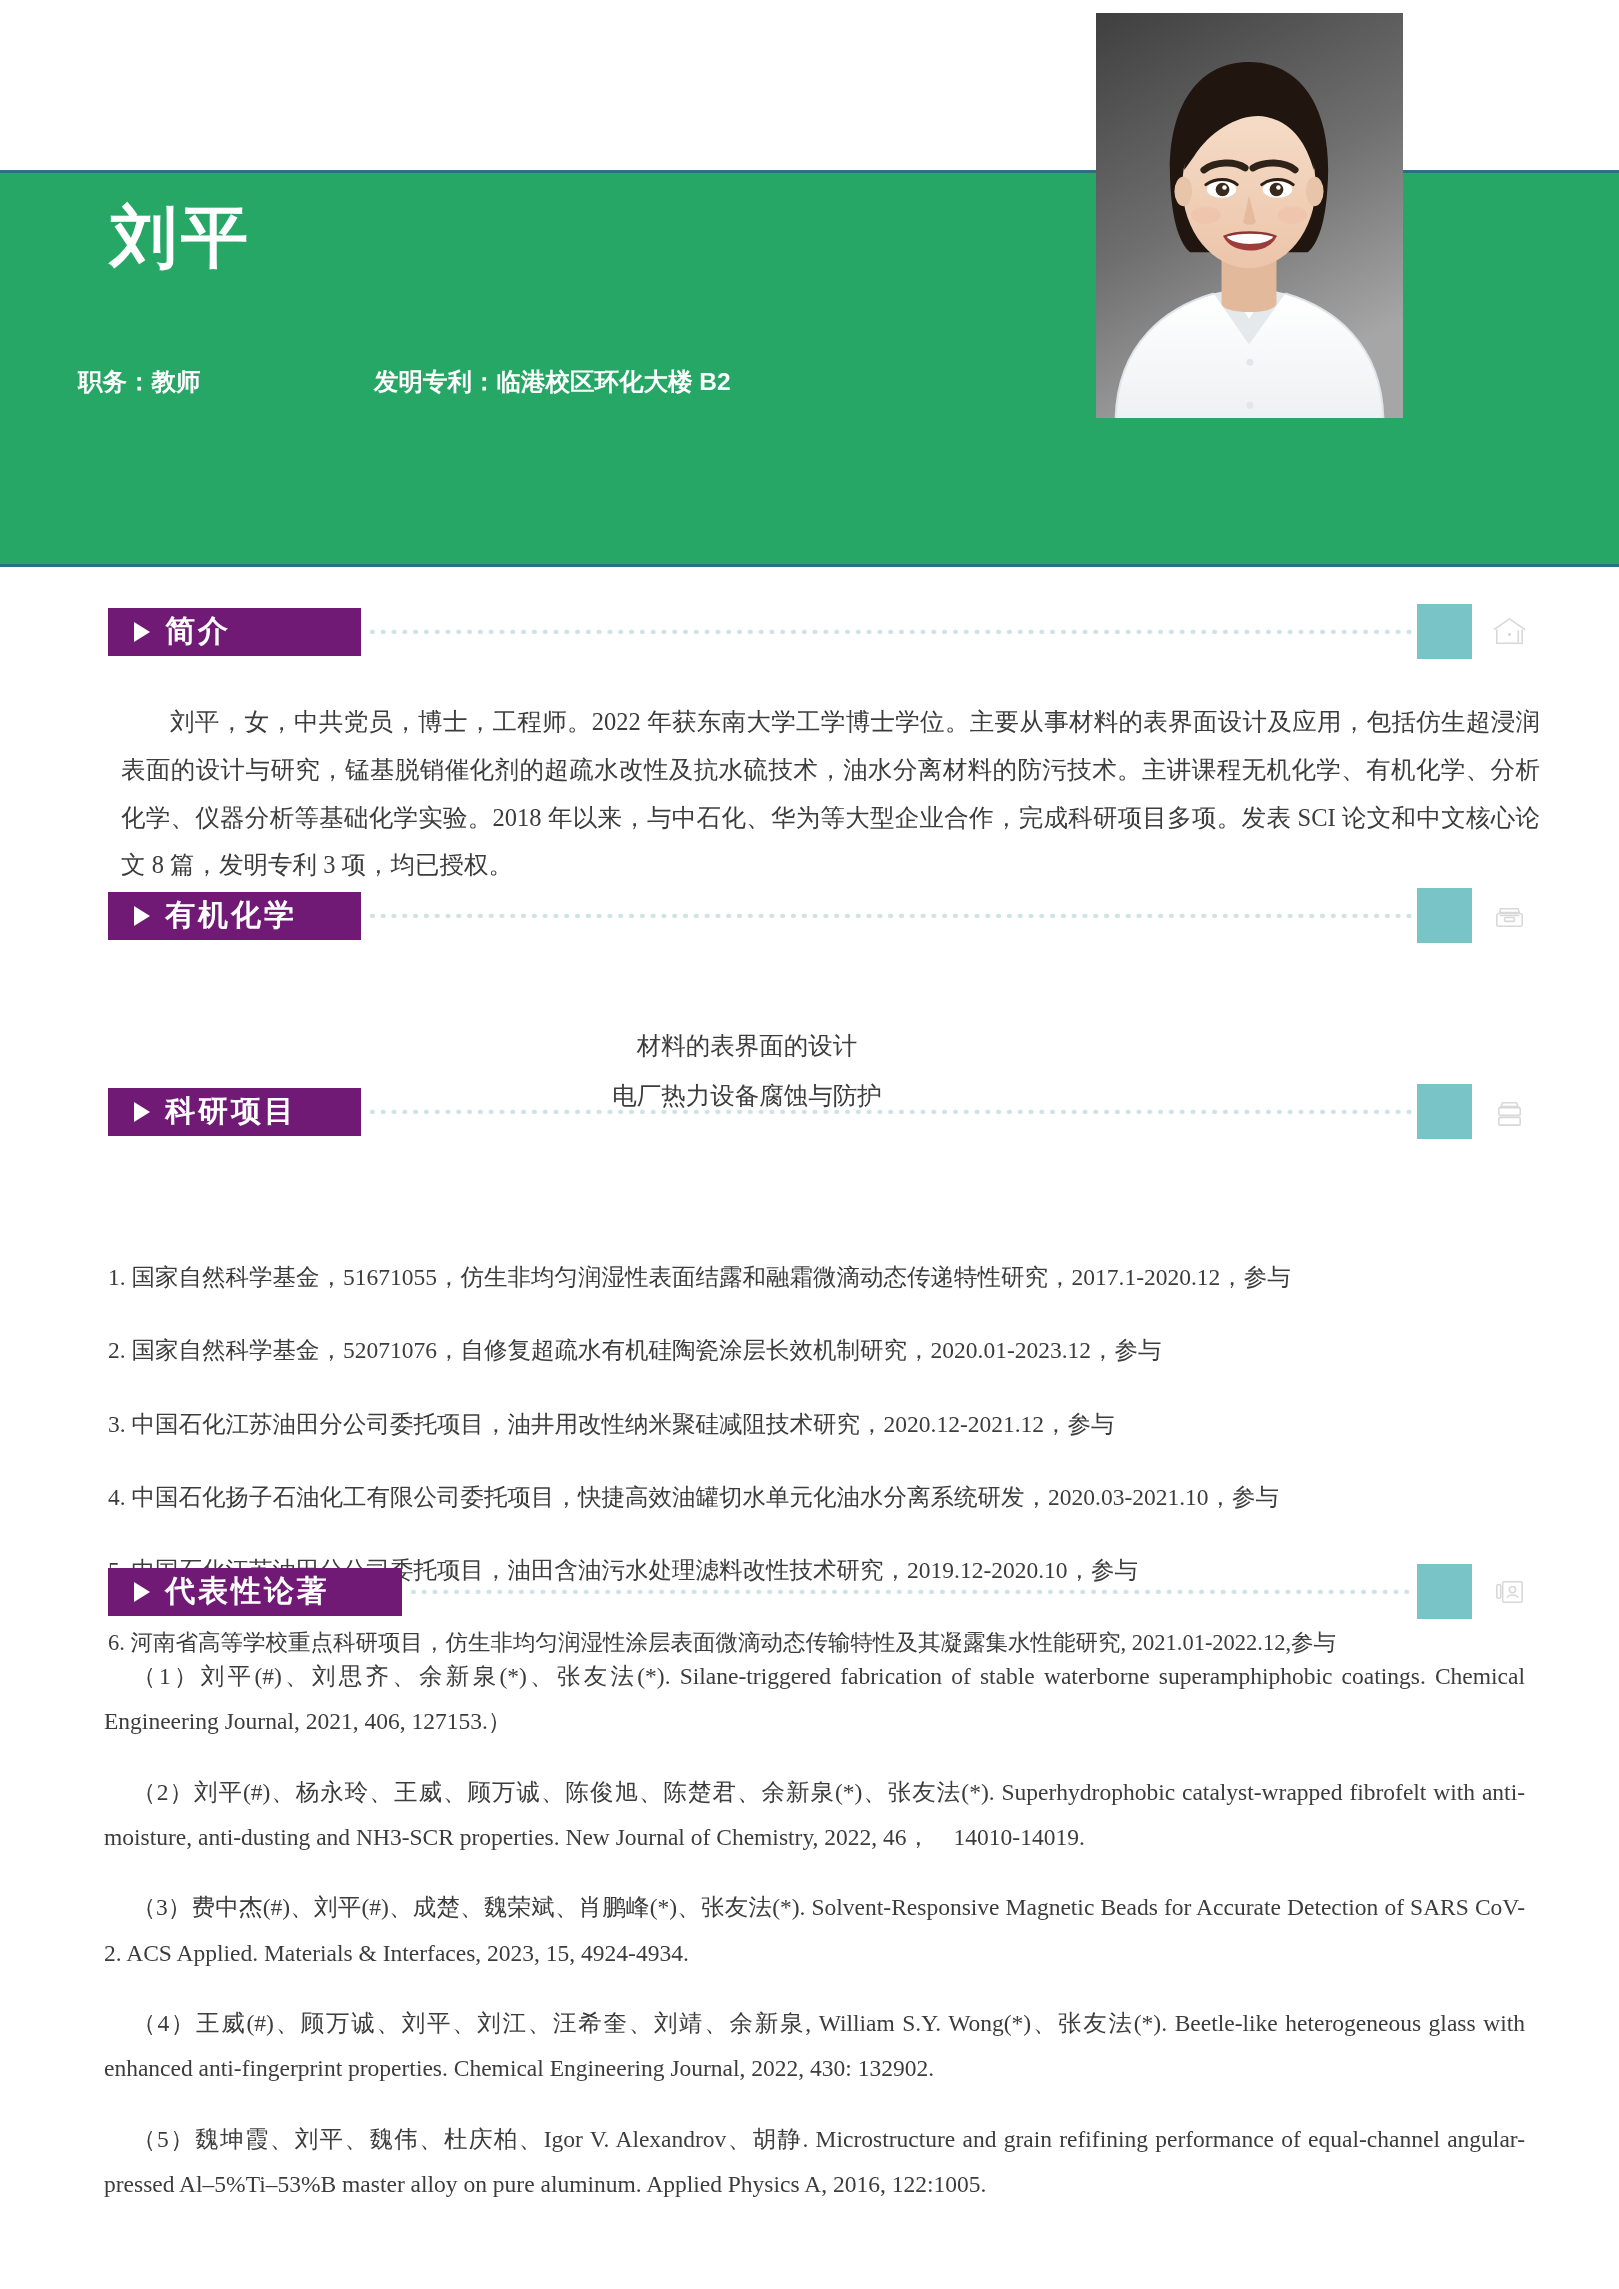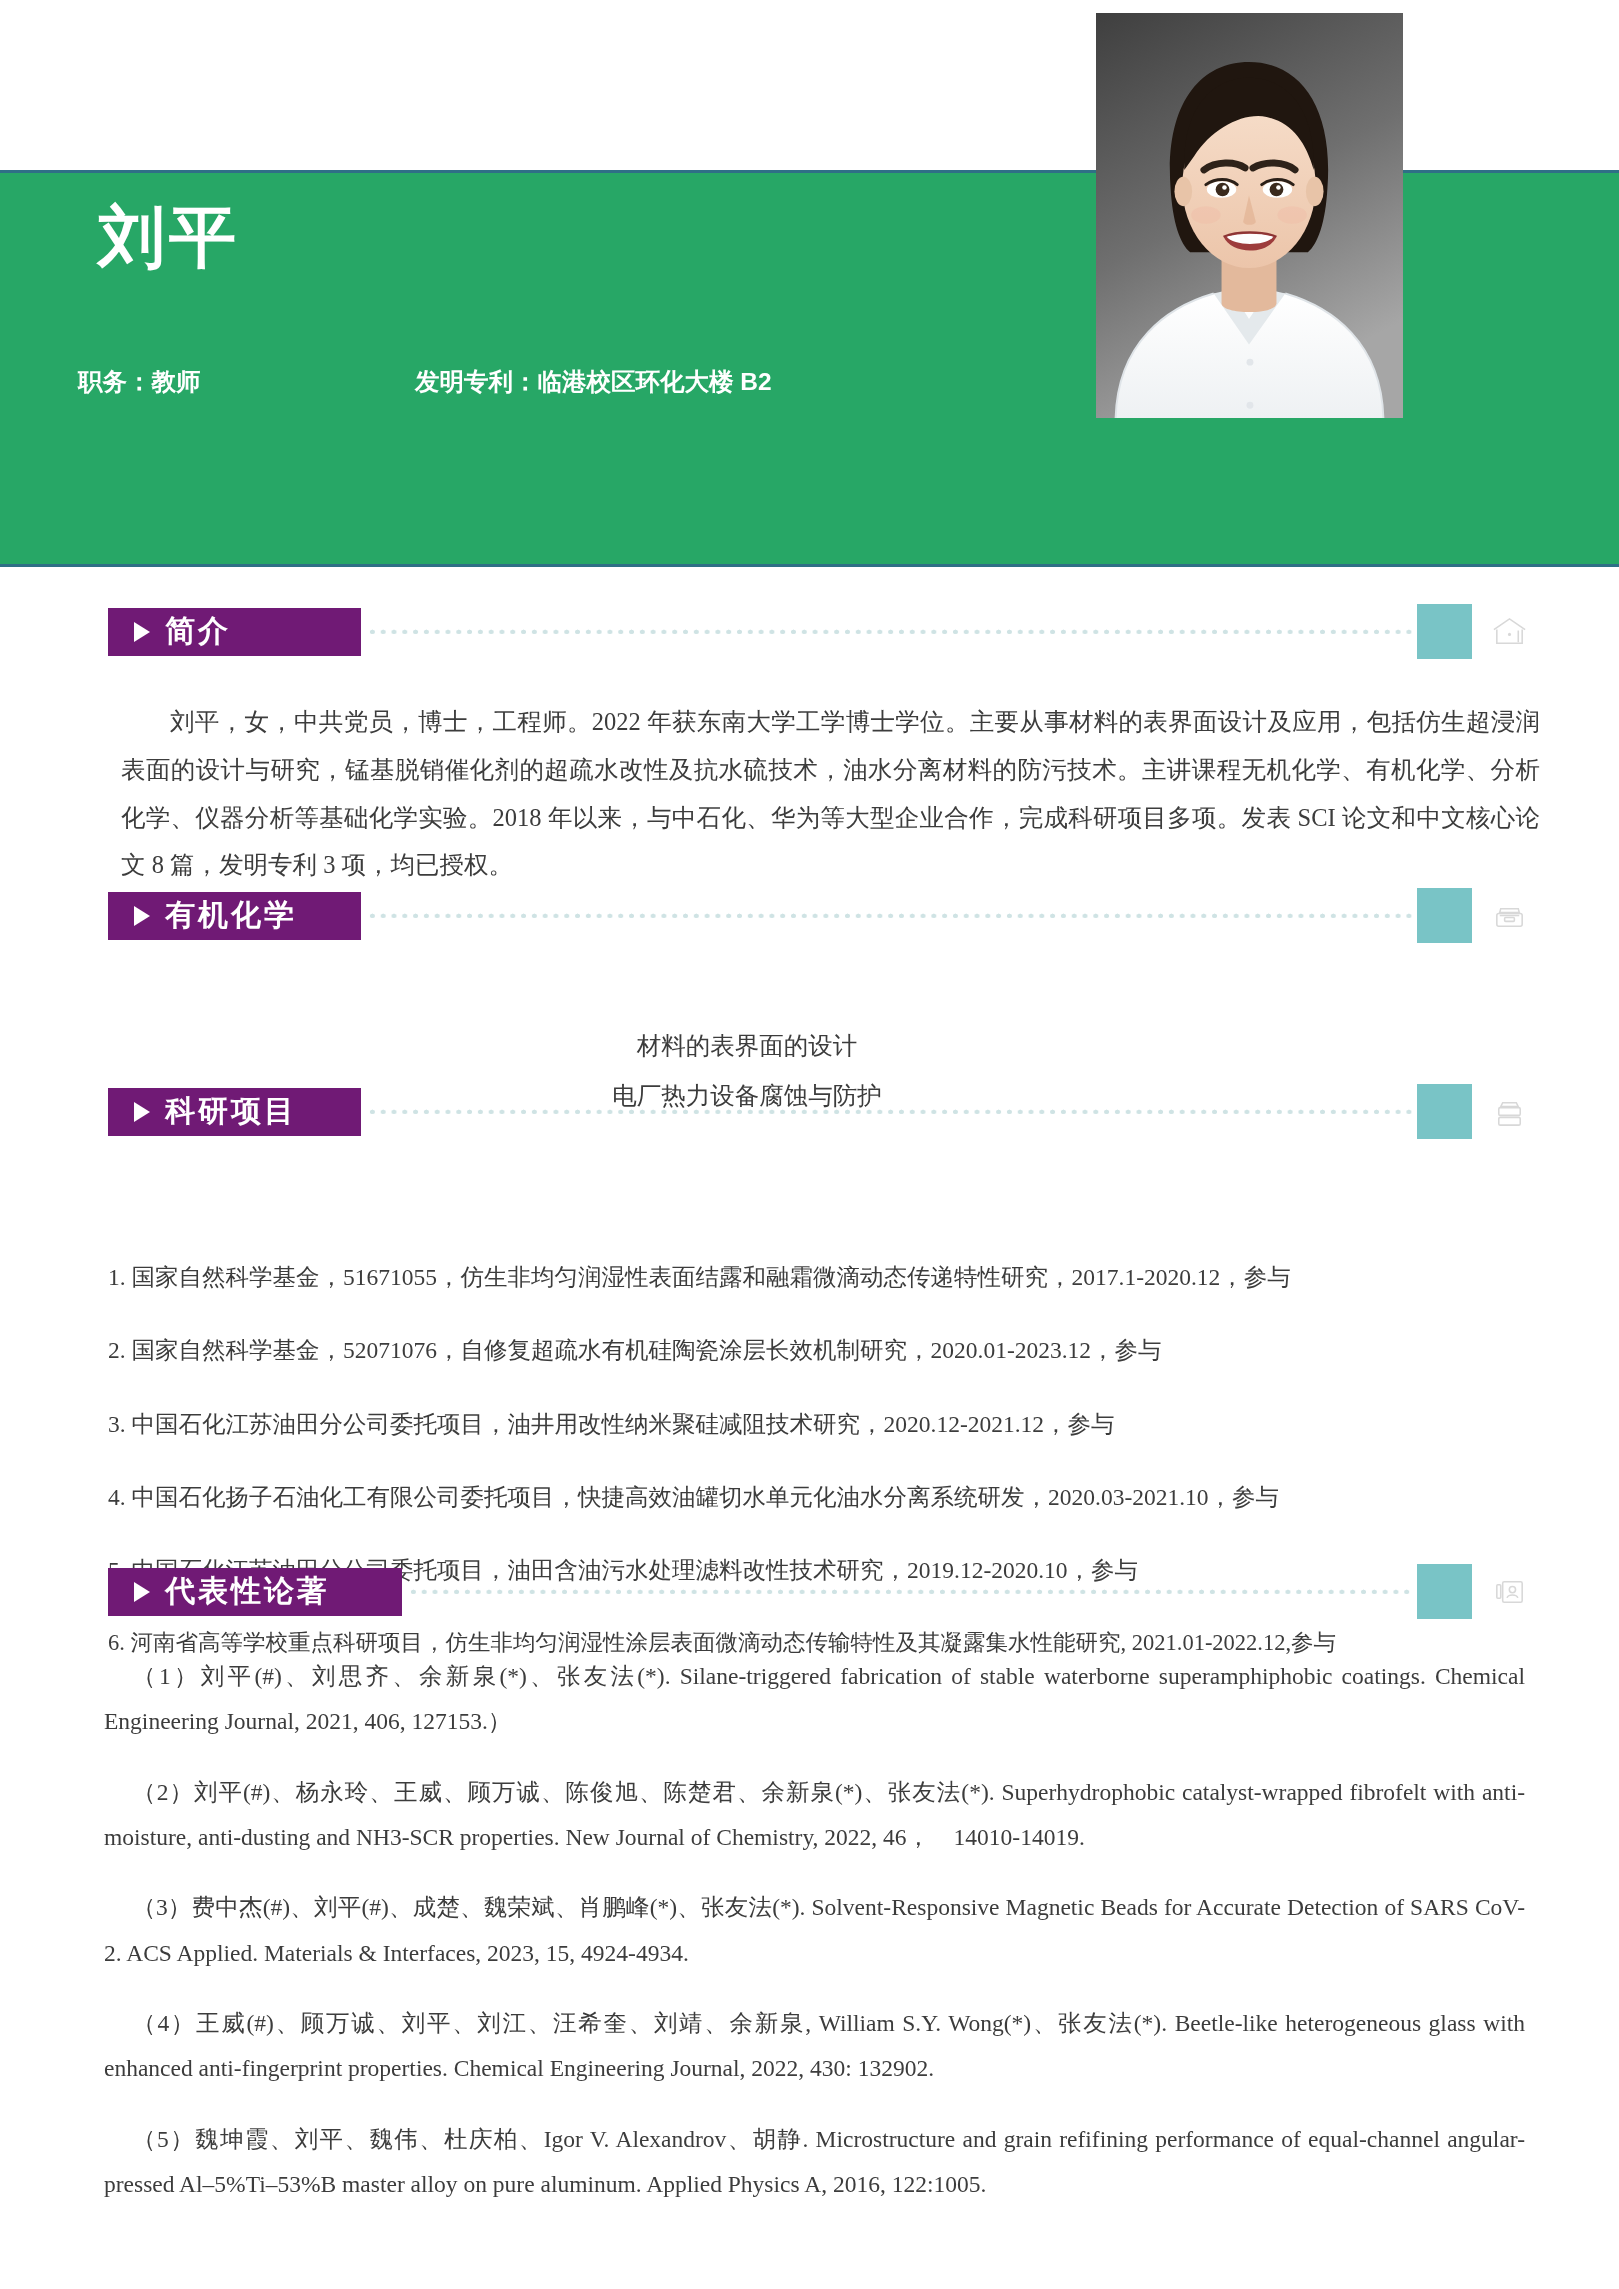--- a/index.html
+++ b/index.html
@@ -21,21 +21,21 @@
   .header-band {
     position: absolute;
     left: 0; top: 170px;
     width: 1619px; height: 397px;
     background: #27a766;
     border-top: 3.9px solid #2f6f86;
     border-bottom: 3.9px solid #2f6f86;
   }
   .header-name {
     position: absolute;
-    left: 98px; top: 203px;
+    left: 110px; top: 203px;
     font-family: "Liberation Sans", "DejaVu Sans", sans-serif;
     font-weight: bold;
     font-size: 67px;
     letter-spacing: 3.9px;
     color: #ffffff;
     line-height: 1;
     z-index: 5;
   }
   .header-fields {
     position: absolute;
@@ -44,21 +44,20 @@
     z-index: 5;
     color: #ffffff;
     font-family: "Liberation Sans", "DejaVu Sans", sans-serif;
     font-size: 24.5px;
     font-weight: bold;
   }
   .hf-row {
     display: flex;
     align-items: center;
     margin-bottom: 15.7px;
-    gap: 41px;
   }
   .hf-left { width: 296px; flex: none; white-space: pre; }
   .hf-right { white-space: pre; }
   .hf-label { font-weight: bold; }
   .hf-value { font-weight: bold; }
 
   
   .photo-frame {
     position: absolute;
     left: 1096px; top: 12.7px;

